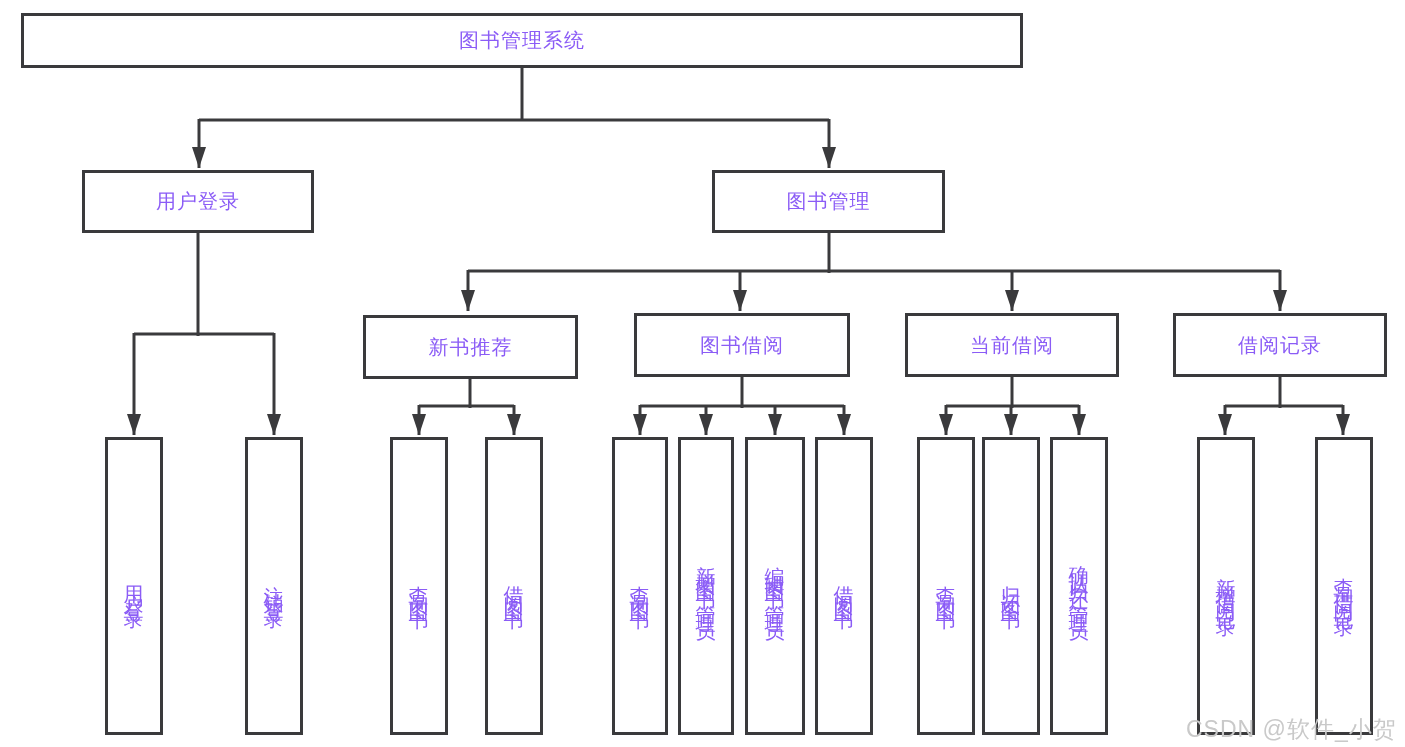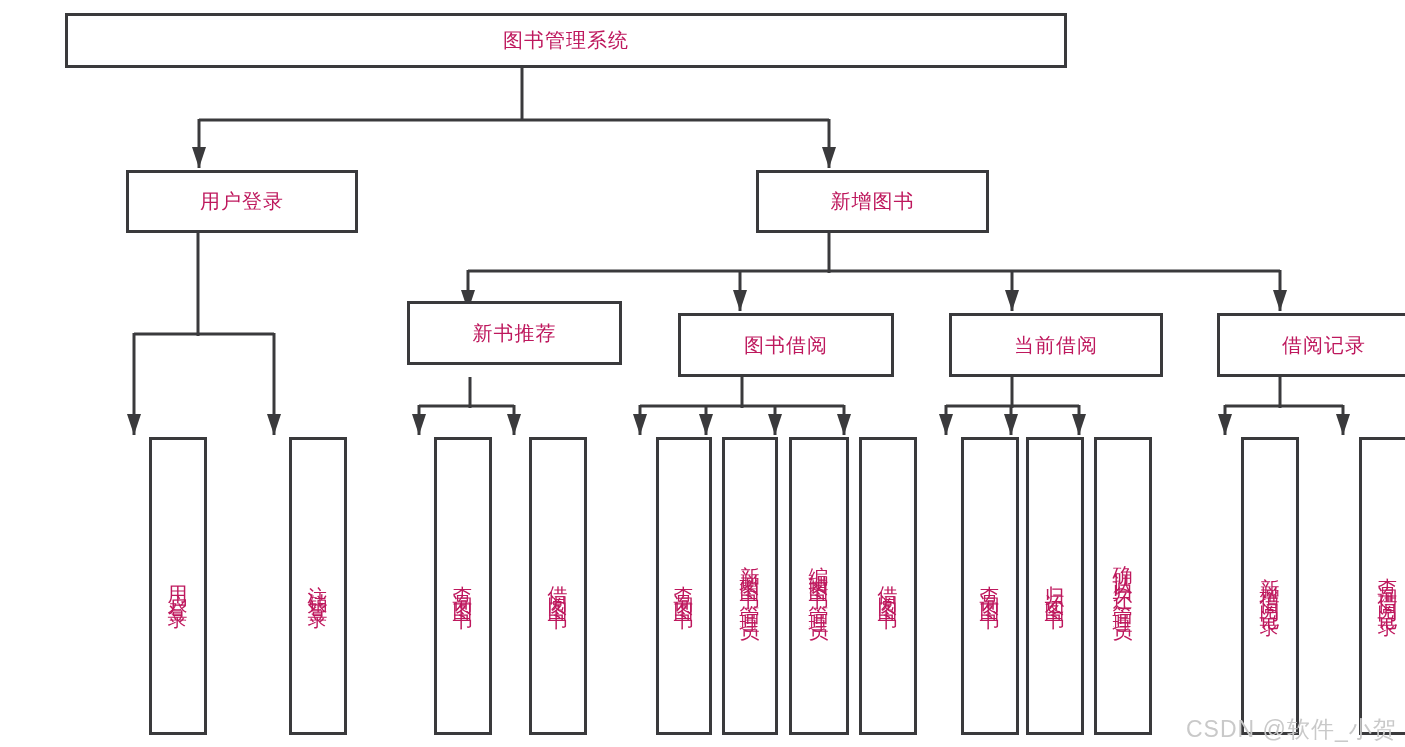--- a/index.html
+++ b/index.html
@@ -22,26 +22,25 @@
     z-index: 1;
   }
   .node {
     position: absolute;
     box-sizing: border-box;
     border: 3px solid #3a3a3c;
     background: #ffffff;
     display: flex;
     align-items: center;
     justify-content: center;
-    color: #be185d;
+    color: #8b5cf6;
     font-size: 20px;
     letter-spacing: 1px;
     z-index: 2;
     white-space: nowrap;
-    margin-left: 44px;
   }
   .leaf {
     top: 437px;
     height: 298px;
   }
   .leaf .vtext {
     writing-mode: vertical-rl;
     text-orientation: mixed;
     letter-spacing: 8px;
     line-height: 1.1;
@@ -108,23 +107,23 @@
       <line x1="1280" y1="377" x2="1280" y2="408"></line>
       <line x1="1225" y1="406" x2="1343" y2="406"></line>
       <line x1="1225" y1="405" x2="1225" y2="435" marker-end="url(#arrow)"></line>
       <line x1="1343" y1="405" x2="1343" y2="435" marker-end="url(#arrow)"></line>
     </g>
   </svg>
 
   <div class="node" style="left:21px; top:13px; width:1002px; height:55px;">图书管理系统</div>
 
   <div class="node" style="left:82px; top:170px; width:232px; height:63px;">用户登录</div>
-  <div class="node" style="left:712px; top:170px; width:233px; height:63px;">新增图书</div>
+  <div class="node" style="left:712px; top:170px; width:233px; height:63px;">图书管理</div>
 
-  <div class="node" style="left:363px; top:301px; width:215px; height:64px;">新书推荐</div>
+  <div class="node" style="left:363px; top:315px; width:215px; height:64px;">新书推荐</div>
   <div class="node" style="left:905px; top:313px; width:214px; height:64px;">当前借阅</div>
   <div class="node" style="left:634px; top:313px; width:216px; height:64px;">图书借阅</div>
   <div class="node" style="left:1173px; top:313px; width:214px; height:64px;">借阅记录</div>
 
   <div class="node leaf" style="left:105px; width:58px;">
     <span class="vtext">用户登录</span>
   </div>
   <div class="node leaf" style="left:245px; width:58px;">
     <span class="vtext">注销登录</span>
   </div>

